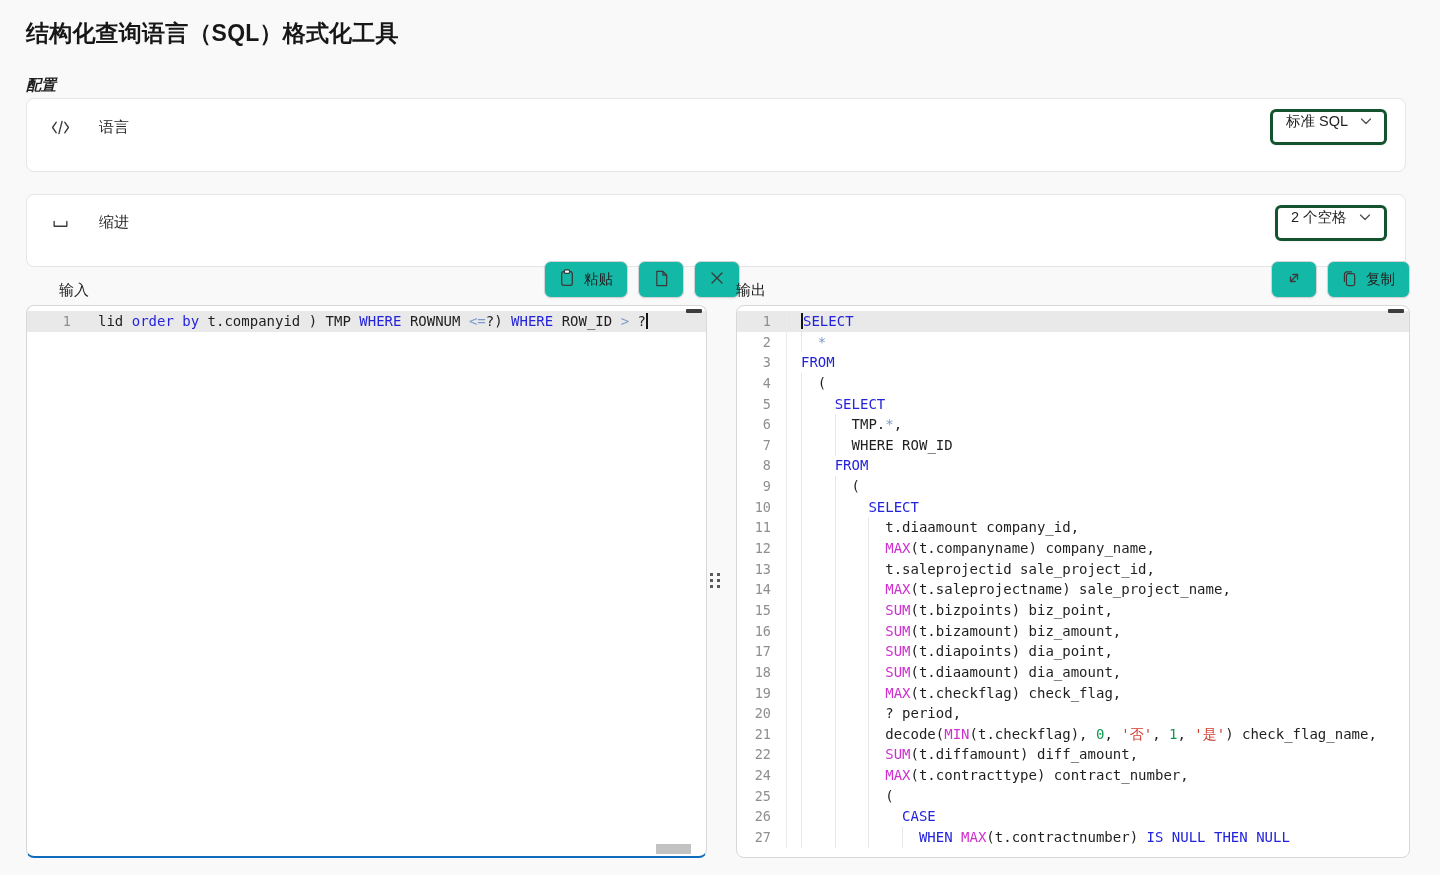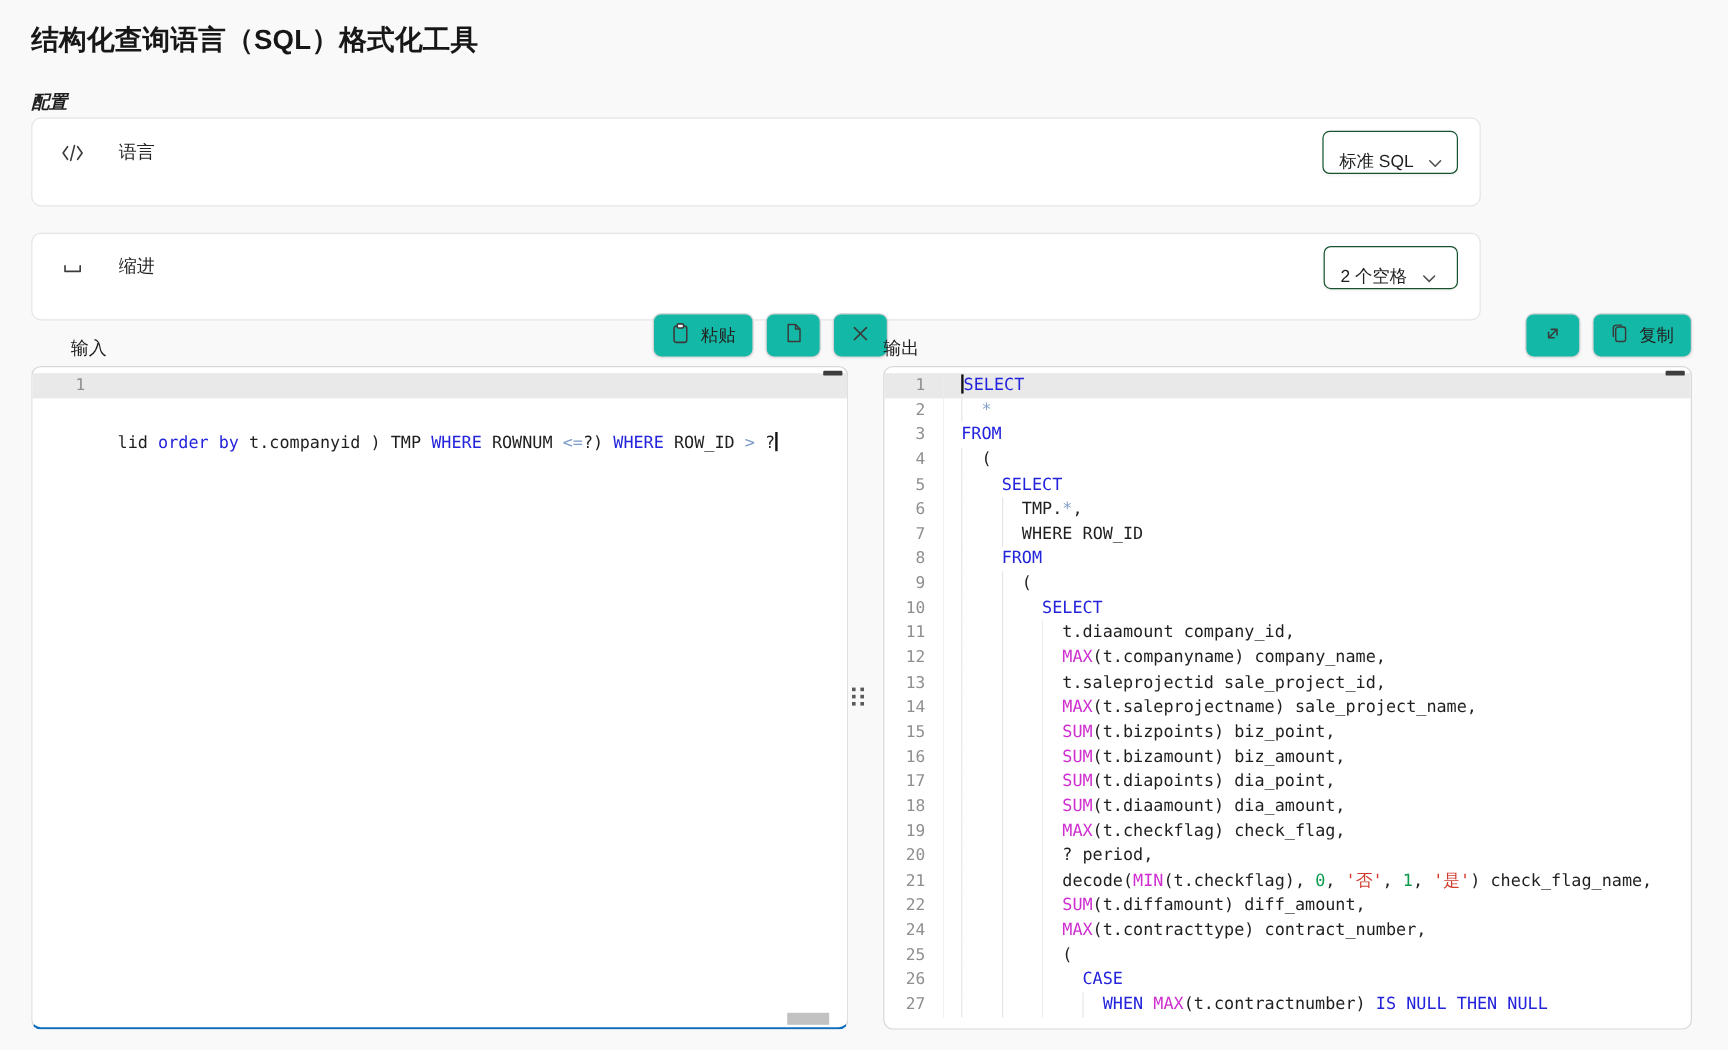--- a/index.html
+++ b/index.html
@@ -2,29 +2,29 @@
 <html style="--kw: #2323DC; --fn: #CF2FCF; --num: #0E9A4E; --str: #D03B2D; --op: #7D9BC8; --tx: #1F1F1F; --focus: #0F6CBD;"><head>
 <meta charset="utf-8">
 <style>
   * { margin:0; padding:0; box-sizing:border-box; }
   html,body { width:1440px; height:875px; overflow:hidden; }
   body { background:#faf9fa; font-family:"Liberation Sans", sans-serif; color:#1b1b1b; position:relative; }
 
   .page-title { position:absolute; left:26px; top:18px; font-size:23px; font-weight:600; color:#171717; letter-spacing:.2px;text-align:center; }
   .cfg-heading { position:absolute; left:26px; top:76px; font-size:15px; font-weight:600; color:#1f1f1f;font-style:italic; }
 
-  .card { position:absolute; left:26px; width:1208px; background:#fff; border:1px solid #e6e4e6; border-radius:8px;
+  .card { position:absolute; left:26px; width:1380px; background:#fff; border:1px solid #e6e4e6; border-radius:8px;
           display:flex; align-items:center; padding:0 18px 16px 22px; }
   .card.c1 { top:98px; height:74px; }
   .card.c2 { top:174px; height:73px;margin-top:20px; }
   .card .row-icon { width:22px; height:20px; display:flex; align-items:center; justify-content:center; color:#3c3c3c; }
   .card .row-label { margin-left:28px; font-size:15px; color:#242424; }
   .card .spacer { flex:1; }
-  .dropdown { height:36px; min-width:112px; background:#fff; border:1px solid #14532d; border-radius:6px;
-              box-shadow:0 1px 2px rgba(0,0,0,.05); display:flex; align-items:flex-end; gap:12px;
+  .dropdown { height:36px; min-width:112px; background:#fff; border:3px solid #14532d; border-radius:6px;
+              box-shadow:0 1px 2px rgba(0,0,0,.05); display:flex; align-items:flex-start; gap:12px;
               padding:0 12px 0 13px; font-size:14.5px; color:#1f1f1f; cursor:pointer; }
   .dropdown svg { flex:none; }
 
   .panel-head { position:absolute; top:259px; height:46px; }
   .panel-head.in  { left:26px;  width:681px;margin-left:33px; }
   .panel-head.out { left:736px; width:674px; }
   .panel-label { position:absolute; left:0; bottom:5px; font-size:15px; font-weight:500; color:#1d1d1d; }
   .btn-row { position:absolute; right:0; top:2px; display:flex; gap:10px; }
   .btn { height:37px; background:#14b8a6; border:1px solid #d5d3d5; border-radius:7px; display:inline-flex;
          align-items:center; justify-content:center; gap:9px; padding:0 14px; font-size:14.5px; color:#232323;
@@ -36,21 +36,21 @@
             border-radius:8px; overflow:hidden; font-family:"DejaVu Sans Mono", monospace; font-size:14px; }
   .editor.in  { left:26px;  width:681px; border-bottom:2px solid var(--focus); }
   .editor.out { left:736px; width:674px; }
   .rows { padding-top:5px; }
   .crow { display:flex; height:20.65px; line-height:20.65px; }
   .crow.active { background:#e9e9e9; }
   .ln { flex:none; text-align:right; color:#8f8f8f; font-size:13.5px; }
   .editor.in  .ln { width:58px; padding-right:14px; }
   .editor.out .ln { width:50px; padding-right:16px; box-shadow:inset -1px 0 0 #ececef; }
   .code { white-space:pre; }
-  .editor.in  .code { padding-left:13px;margin-top:48px; }
+  .editor.in  .code { padding-left:13px; }
   .editor.out .code { padding-left:14px; }
   .t-k { color:var(--kw); }
   .t-f { color:var(--fn); }
   .t-n { color:var(--num); }
   .t-s { color:var(--str); }
   .t-o { color:var(--op); }
   .t-p { color:var(--tx); }
   .g { display:inline-block; width:2ch; }
   .g.gl { box-shadow:inset 1px 0 0 #e6e6ea; }
   .caret { display:inline-block; width:2px; height:16px; background:#141414; vertical-align:-3px; }

